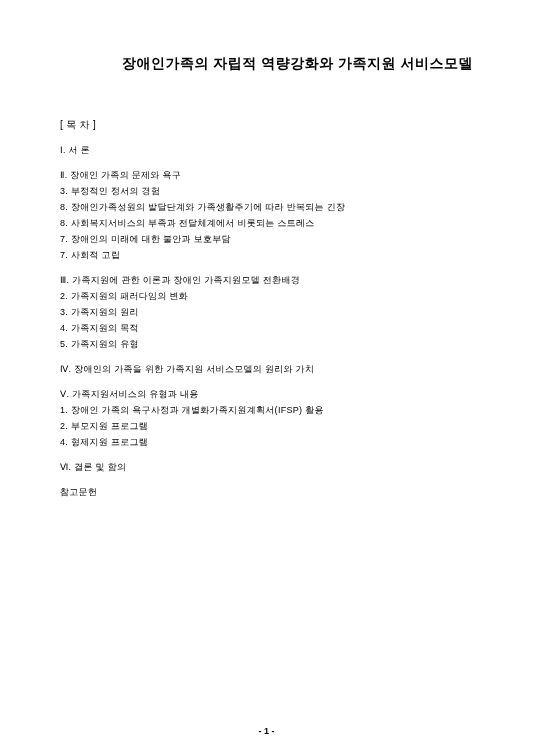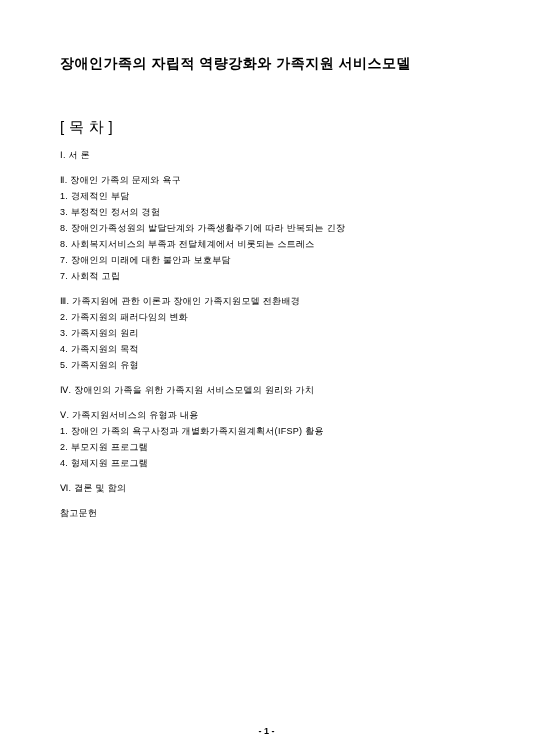--- a/index.html
+++ b/index.html
@@ -9,28 +9,28 @@
     }
     body {
       width: 533px;
       height: 754px;
       background: #ffffff;
       font-family: "Malgun Gothic", "맑은 고딕", sans-serif;
       position: relative;
       padding: 55px 60px 30px 60px;
     }
     .title {
-      text-align: left;
+      text-align: right;
       font-size: 14px;
       font-weight: bold;
       margin-bottom: 45px;
       letter-spacing: 0.5px;
     }
     .section-label {
-      font-size: 15px;
+      font-size: 10px;
       margin-bottom: 12px;
       letter-spacing: 0.3px;
     }
     .section-heading {
       font-size: 9px;
       margin-bottom: 3px;
       letter-spacing: 0.3px;
     }
     .item {
       font-size: 9px;
@@ -56,21 +56,20 @@
 <h1 class="title">장애인가족의 자립적 역량강화와 가족지원 서비스모델</h1>
 
 <div class="section-label">[ 목 차 ]</div>
 
 <div class="section-block">
   <div class="section-heading">Ⅰ. 서 론</div>
 </div>
 
 <div class="section-block">
   <div class="section-heading">Ⅱ. 장애인 가족의 문제와 욕구</div>
-  <div class="item">1. 경제적인 부담</div>
   <div class="item">3. 부정적인 정서의 경험</div>
   <div class="item">8. 장애인가족성원의 발달단계와 가족생활주기에 따라 반복되는 긴장</div>
   <div class="item">8. 사회복지서비스의 부족과 전달체계에서 비롯되는 스트레스</div>
   <div class="item">7. 장애인의 미래에 대한 불안과 보호부담</div>
   <div class="item">7. 사회적 고립</div>
 </div>
 
 <div class="section-block">
   <div class="section-heading">Ⅲ. 가족지원에 관한 이론과 장애인 가족지원모델 전환배경</div>
   <div class="item">2. 가족지원의 패러다임의 변화</div>

